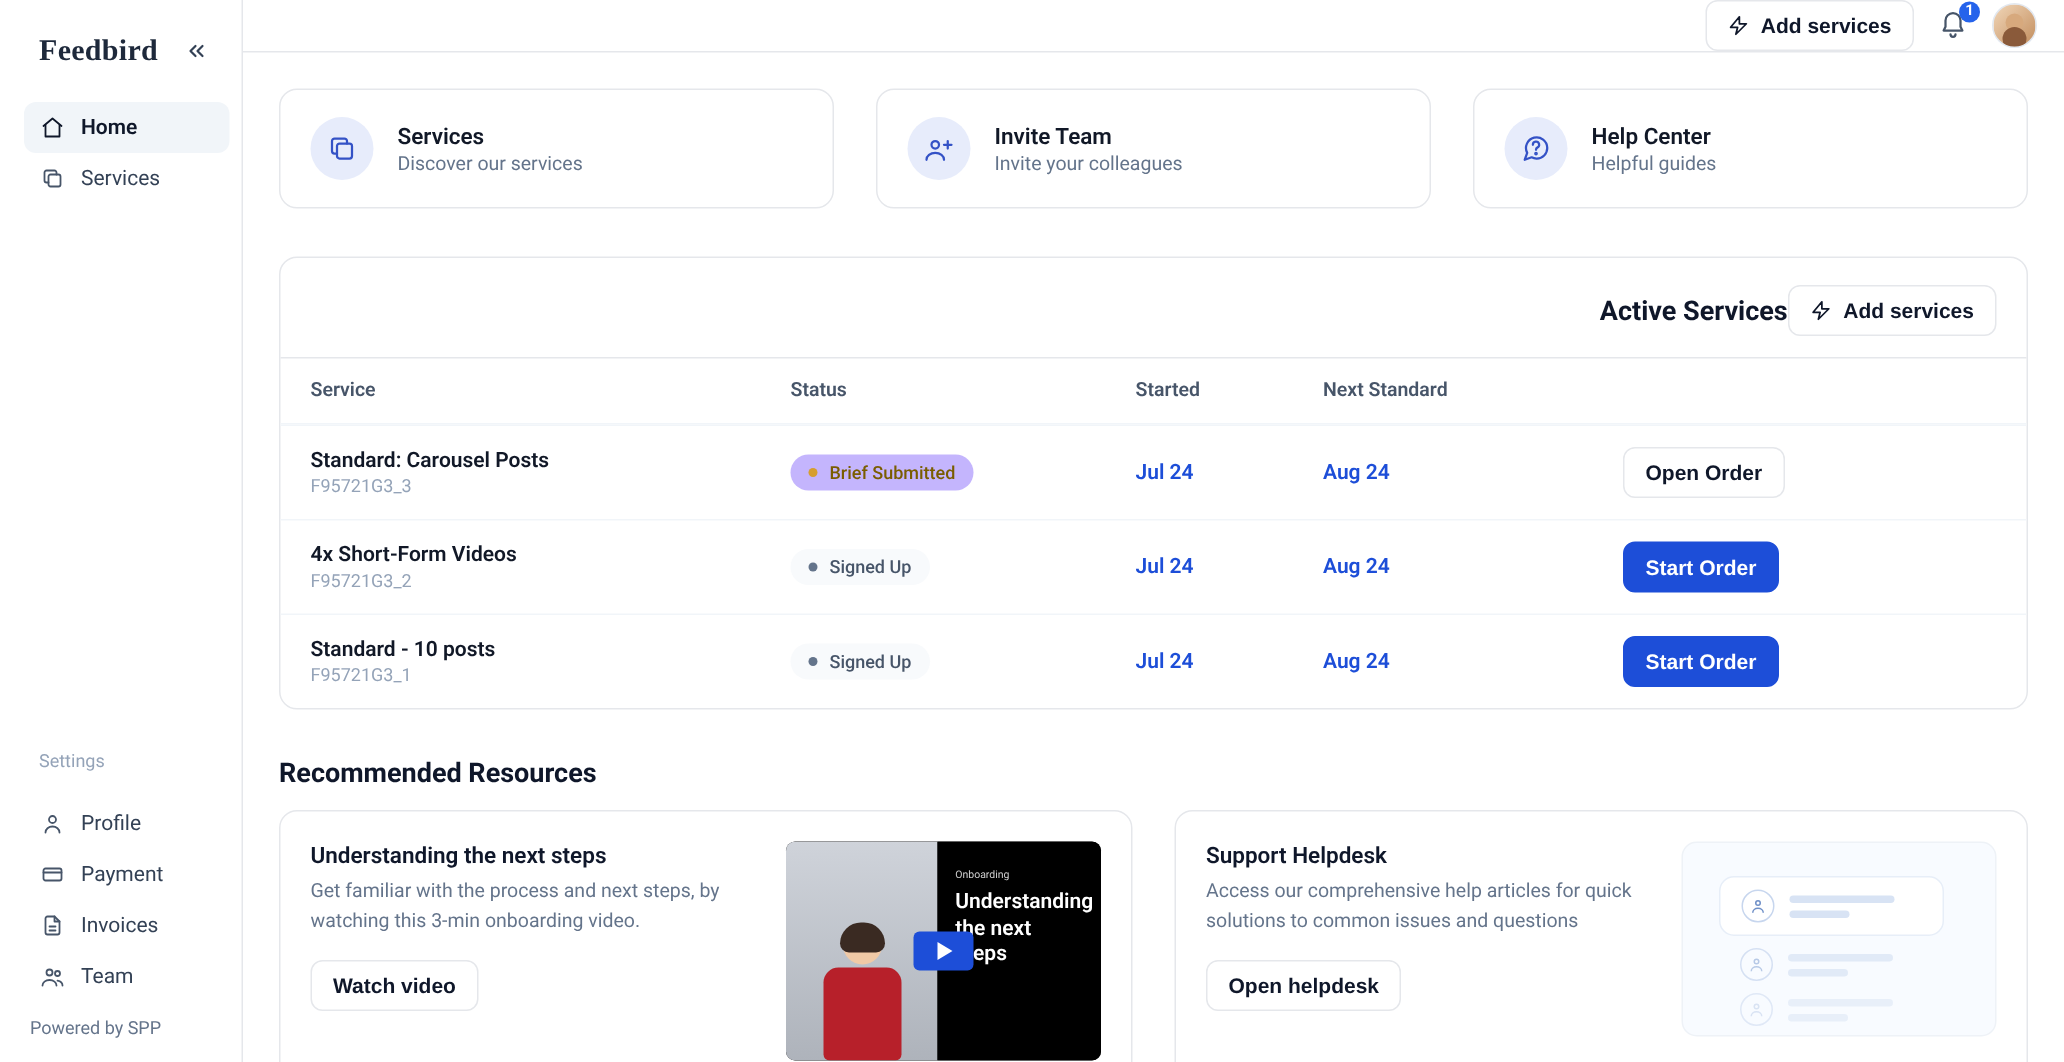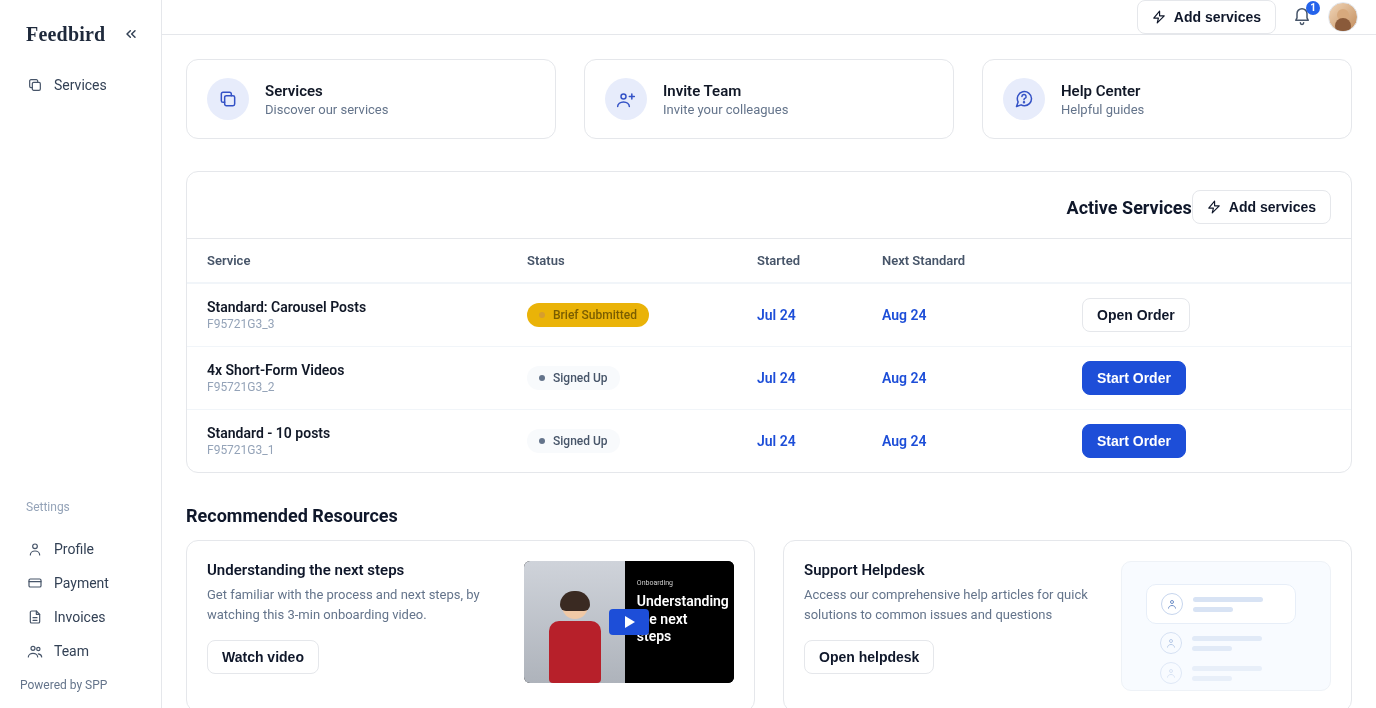--- a/index.html
+++ b/index.html
@@ -87,34 +87,34 @@
   .panel { border:1px solid #e5e7eb;border-radius:12px;background:#fff;margin:0 4px 32px 4px; }
   .panel-head { display:flex;align-items:center;justify-content:flex-end;padding:18px 20px 14px 20px; }
   .panel-title { font-size:18px;font-weight:700;color:#0f172a; }
   .table { width:100%; }
   .thead, .trow { display:grid;grid-template-columns: 320px 230px 125px 200px 1fr;align-items:center;padding:14px 20px; }
   .thead { color:#475569;font-weight:600;font-size:13px;border-top:1px solid #e5e7eb;border-bottom:1px solid #f1f5f9; }
   .trow { border-top:1px solid #f1f5f9; }
   .svc-name { font-weight:600;color:#111827;font-size:14px; }
   .svc-id { color:#94a3b8;font-size:12px;margin-top:2px; }
   .status-pill { display:inline-flex;align-items:center;gap:8px;background:#f8fafc;color:#475569;border-radius:999px;padding:5px 12px;font-size:12px;font-weight:500;width:max-content; }
-  .status-pill.brief { background:#eab308;color:#7a5d00;text-align:right; }
+  .status-pill.brief { background:#c4b5fd;color:#7a5d00;text-align:right; }
   .dot { width:6px;height:6px;border-radius:50%;display:inline-block;background:#64748b; }
   .dot.brief { background:#d69e2e; }
   .date-cell { color:#1d4ed8;font-weight:600; }
   .row-actions { display:flex;}
 
   
   .rec-title { font-size:18px;font-weight:700;color:#0f172a;padding:0 4px 14px 4px; }
   .rec-row { display:grid;grid-template-columns:1fr 1fr;gap:28px;padding:0 4px; }
   .rec-card { border:1px solid #e5e7eb;border-radius:12px;background:#fff;padding:20px;display:flex;gap:26px;align-items:flex-start; }
   .rec-left { flex:1;min-width:0; }
   .rec-left h4 { margin:0 0 6px 0;font-size:15px;font-weight:600; }
   .rec-desc { color:#64748b;font-size:13px;line-height:1.5;margin-bottom:16px; }
-  .rec-media { width:210px;height:122px;border-radius:6px;background:#0b0b0b;position:relative;overflow:hidden;flex-shrink:0; }
+  .rec-media { width:210px;height:146px;border-radius:6px;background:#0b0b0b;position:relative;overflow:hidden;flex-shrink:0; }
   .rec-media .left-col{position:absolute;left:0;top:0;bottom:0;width:48%;background:linear-gradient(180deg,#cfd3da,#aeb3bb);}
   .rec-media .person{position:absolute;left:10%;bottom:0;width:60px;height:90px;}
   .rec-media .person .head{width:26px;height:26px;border-radius:50%;background:#f0c9a6;margin:0 auto;}
   .rec-media .person .hair{position:absolute;top:-2px;left:50%;transform:translateX(-50%);width:30px;height:20px;border-radius:14px 14px 6px 6px;background:#3a2a22;}
   .rec-media .person .body{width:52px;height:62px;background:#b7202a;border-radius:10px 10px 4px 4px;margin:2px auto 0;}
   .rec-media .right-col{position:absolute;right:0;top:0;bottom:0;width:52%;background:#000;color:#fff;padding:18px 12px;font-size:8px;}
   .rec-media .right-col .t1{font-size:7px;color:#cfcfcf;margin-bottom:6px;}
   .rec-media .right-col .t2{font-size:14px;line-height:1.25;font-weight:600;}
   .rec-media .play{position:absolute;left:50%;top:50%;transform:translate(-50%,-50%);width:40px;height:26px;background:#1d4ed8;border-radius:4px;display:flex;align-items:center;justify-content:center;}
   .rec-media .play::after{content:"";display:block;width:0;height:0;border-left:10px solid #fff;border-top:6px solid transparent;border-bottom:6px solid transparent;margin-left:2px;}
@@ -139,20 +139,29 @@
     <span class="brand">Feedbird</span>
     <span class="collapse-btn">
       <svg width="16" height="16" viewBox="0 0 24 24" fill="none" stroke="currentColor" stroke-width="2.2" stroke-linecap="round" stroke-linejoin="round">
           <polyline points="11 17 6 12 11 7"></polyline>
           <polyline points="18 17 13 12 18 7"></polyline>
         </svg>
     </span>
   </div>
 
   <nav class="nav">
+    <div class="nav-item active">
+      <span class="icn">
+        <svg width="16" height="16" viewBox="0 0 24 24" fill="none" stroke="currentColor" stroke-width="1.8" stroke-linecap="round" stroke-linejoin="round">
+            <path d="M3 10.5 12 3l9 7.5"></path>
+            <path d="M5 9.5V21h14V9.5"></path>
+          </svg>
+      </span>
+      <span>Home</span>
+    </div>
     <div class="nav-item">
       <span class="icn">
         <svg width="16" height="16" viewBox="0 0 24 24" fill="none" stroke="currentColor" stroke-width="1.8" stroke-linecap="round" stroke-linejoin="round">
             <rect x="8" y="8" width="12" height="12" rx="2"></rect>
             <path d="M16 8V6a2 2 0 0 0-2-2H6a2 2 0 0 0-2 2v8a2 2 0 0 0 2 2h2"></path>
           </svg>
       </span>
       <span>Services</span>
     </div>
   </nav>

